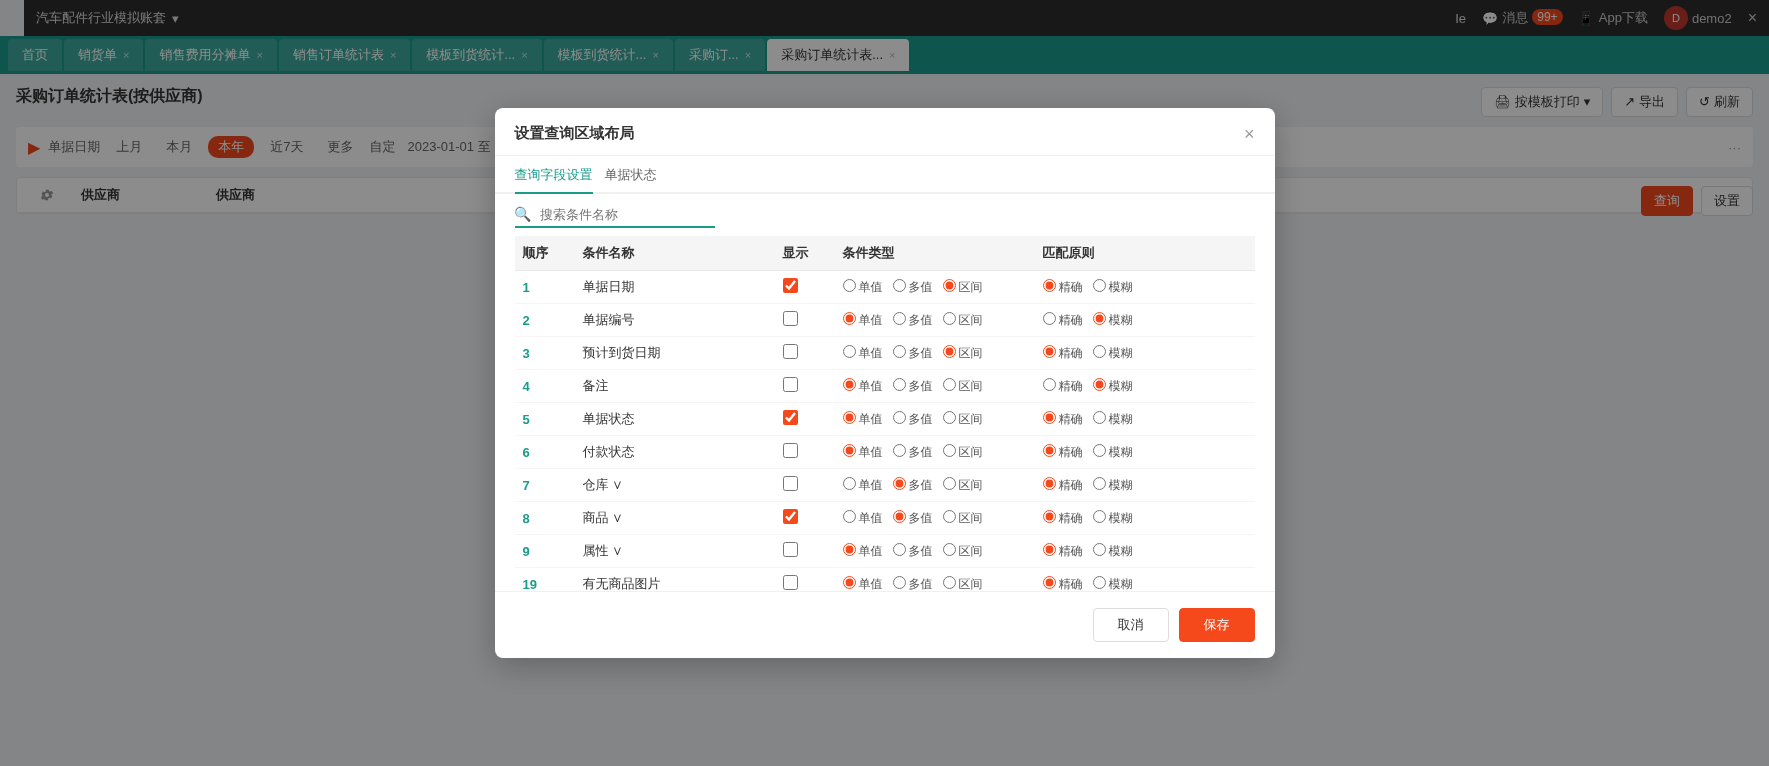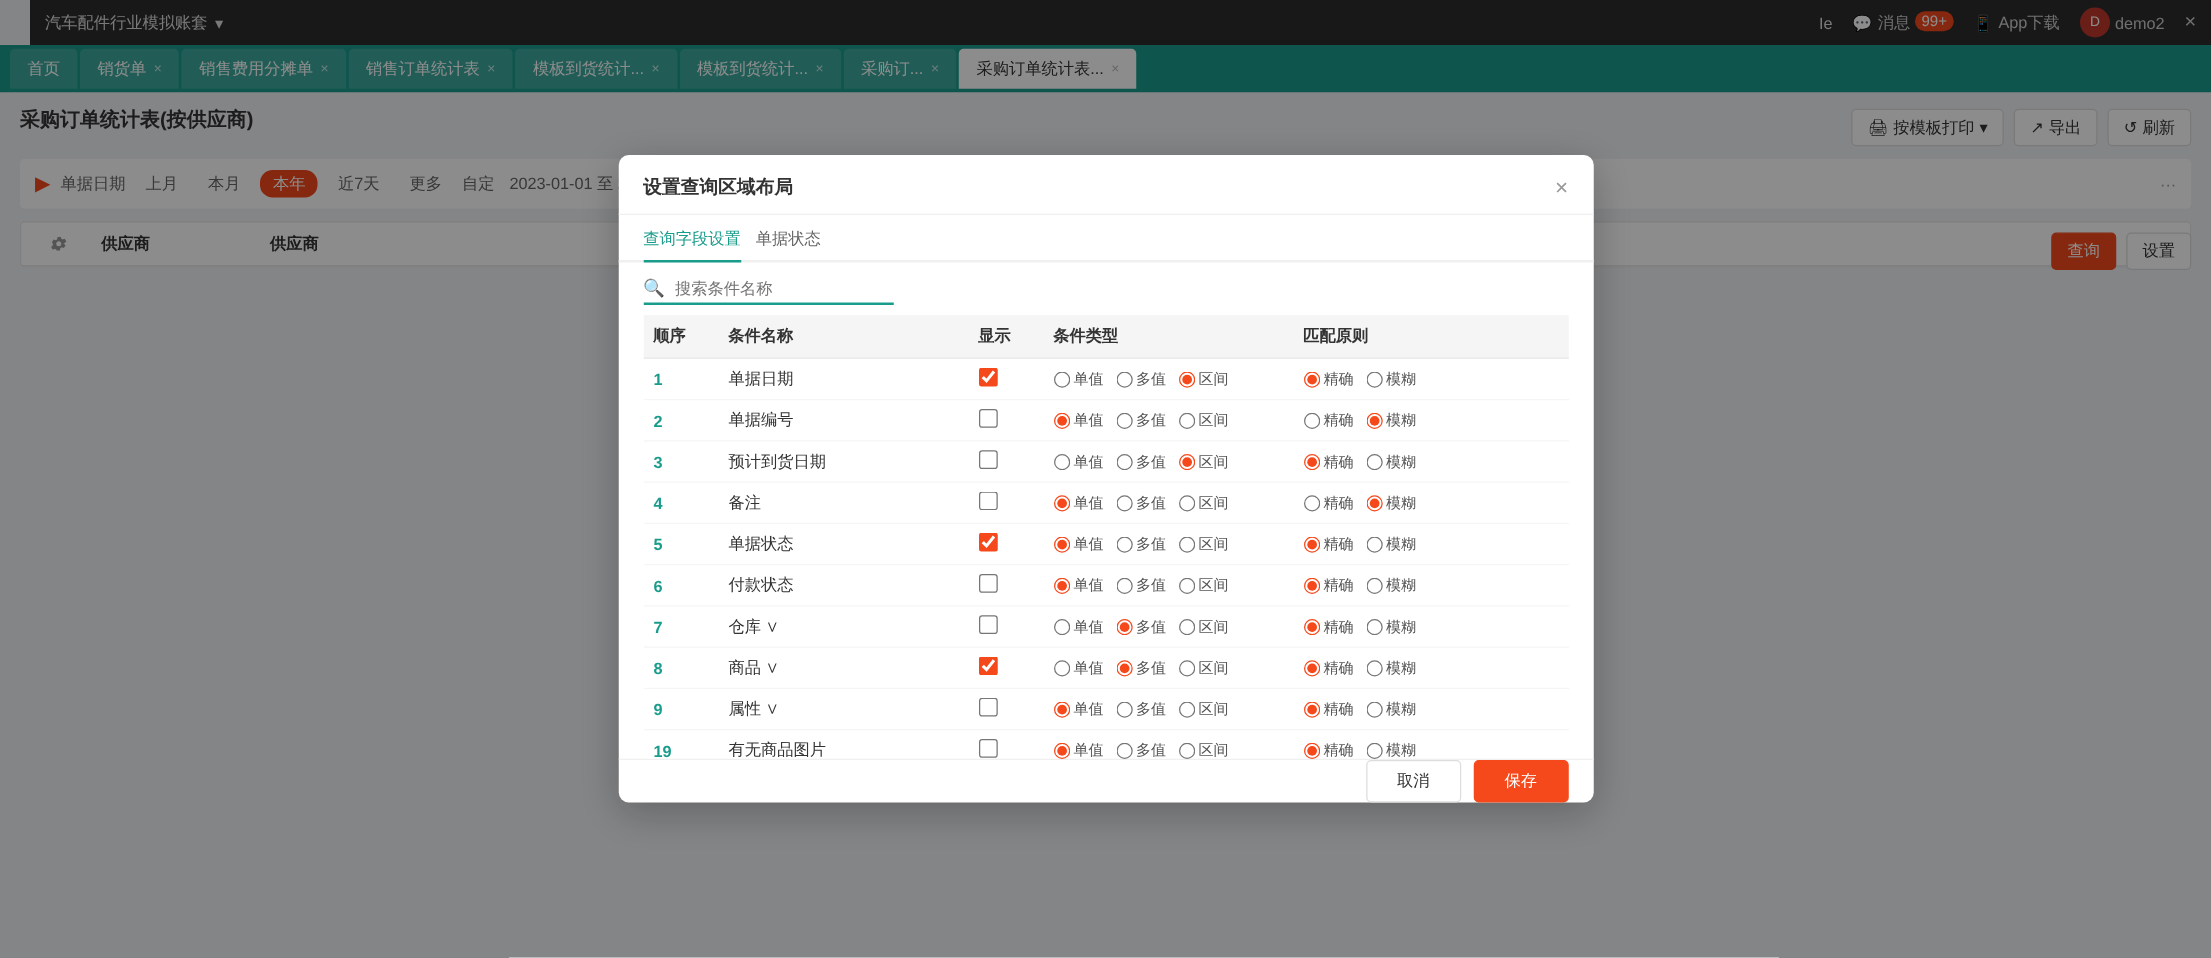--- a/index.html
+++ b/index.html
@@ -206,26 +206,26 @@
       padding: 7px 0;
       border-bottom: 1px solid #f5f5f5;
       align-items: center;
       font-size: 13px;
     }
     .dt-cell { padding: 0 8px; color: #333; }
     .dt-cell.num { color: #1a9c8c; font-weight: bold; }
 
     
     .radio-group { display: flex; align-items: center; gap: 10px; }
-    .radio-item { display: flex; align-items: center; gap: 3px; font-size: 12px; color: #555; cursor: pointer; }
+    .radio-item { display: flex; align-items: flex-start; gap: 3px; font-size: 12px; color: #555; cursor: pointer; }
     .radio-item input[type=radio] { accent-color: #f5491c; width: 13px; height: 13px; }
 
     
     .dialog-footer {
-      padding: 0 20px;
+      padding: 16px 20px;
       display: flex;
       justify-content: flex-end;
       gap: 10px;
       border-top: 1px solid #f0f0f0;
     }
     .btn-cancel {
       background: white;
       border: 1px solid #ddd;
       border-radius: 4px;
       padding: 7px 24px;

